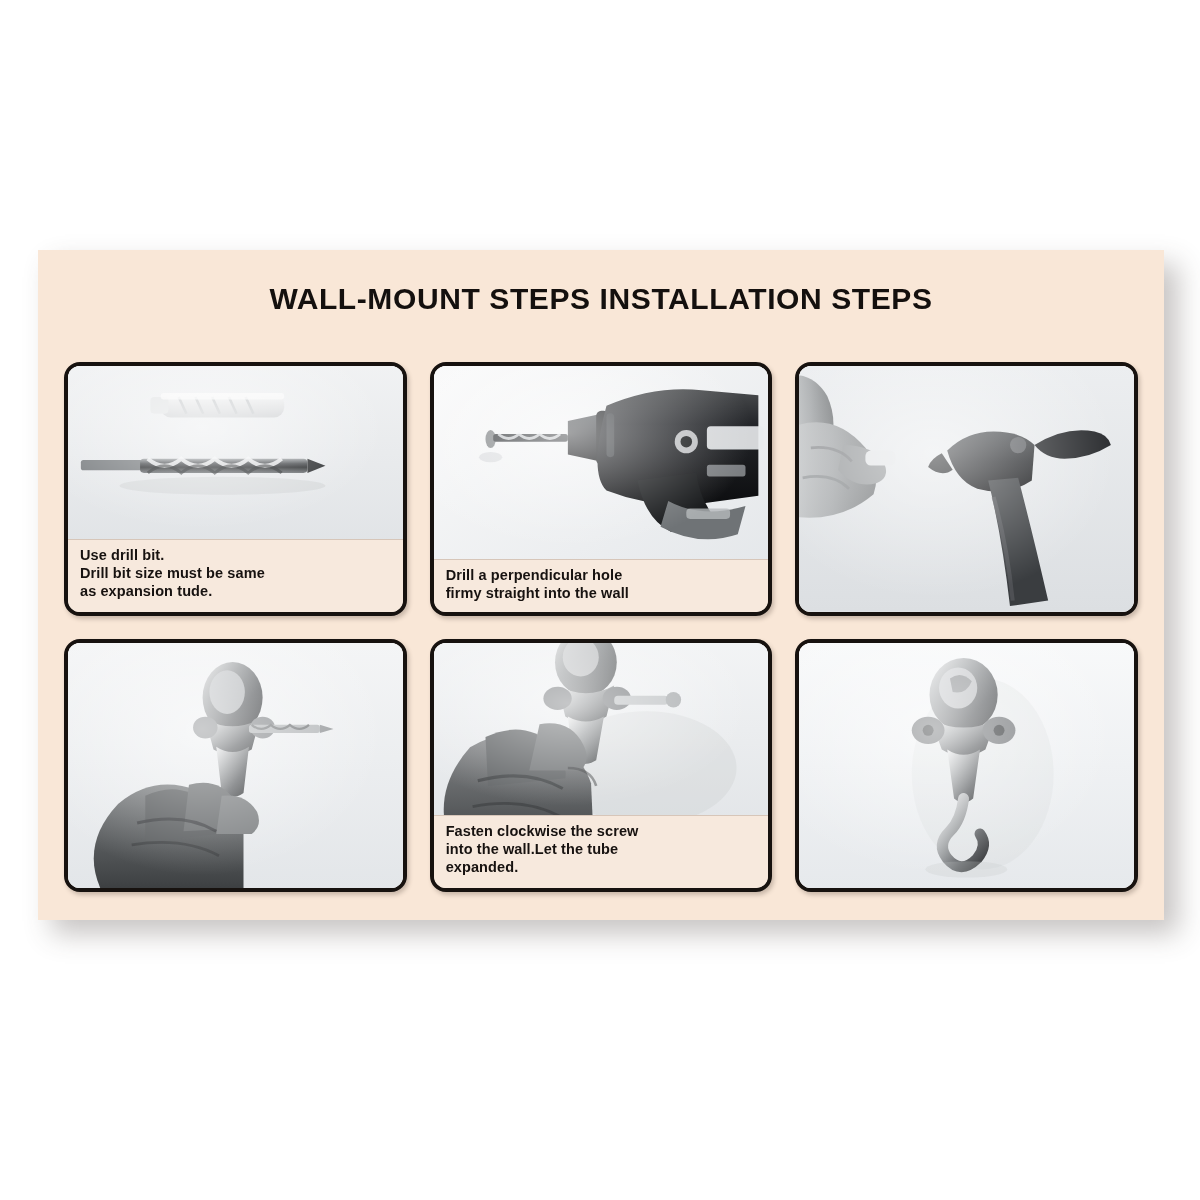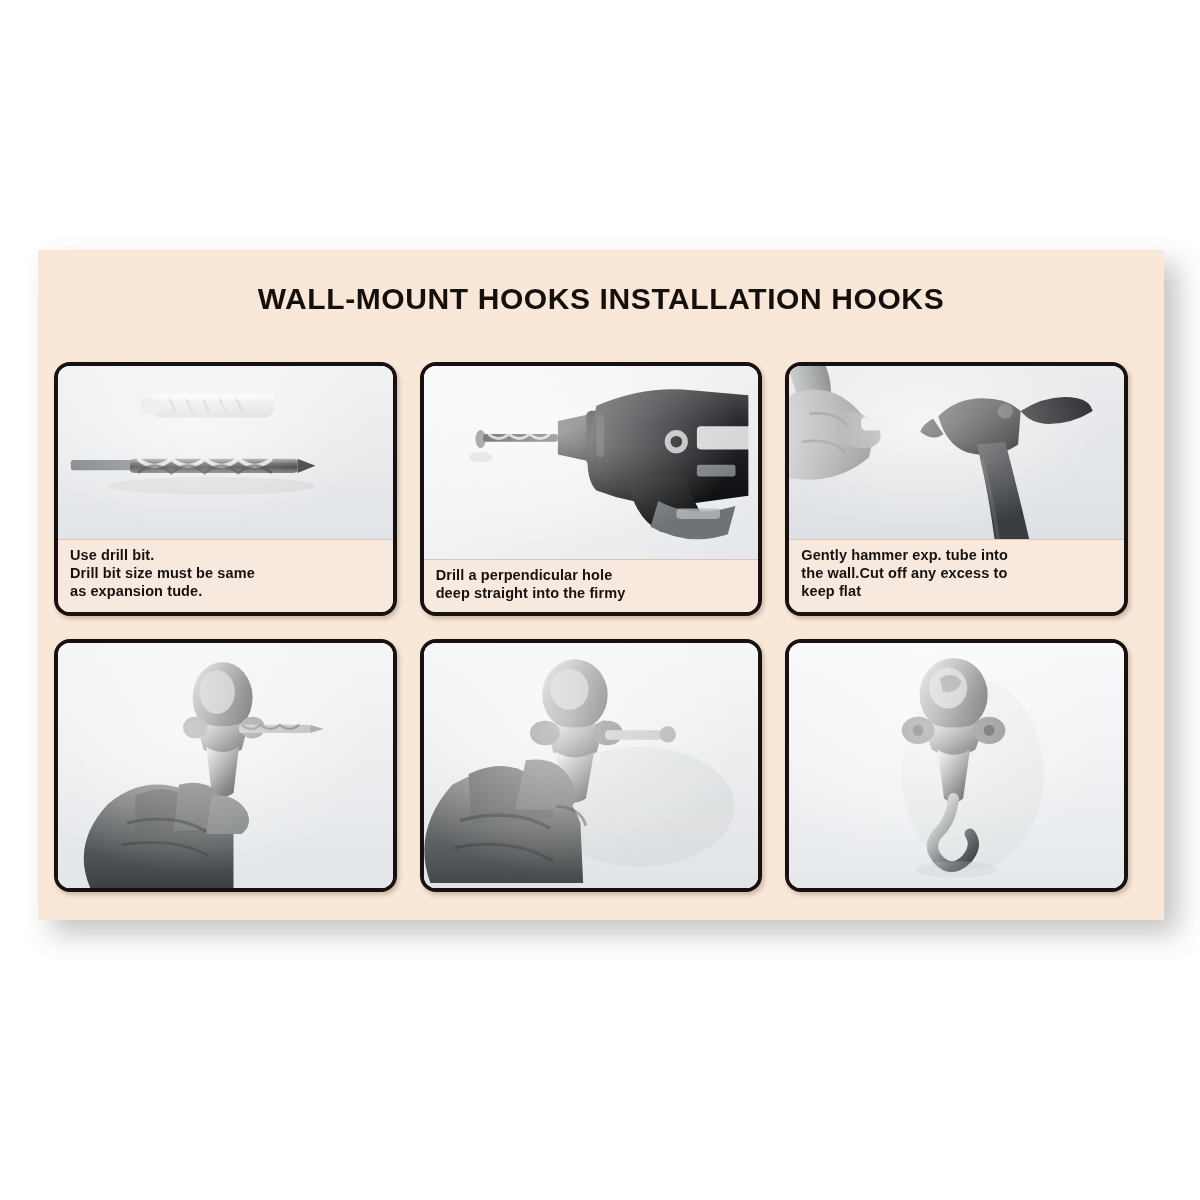--- a/index.html
+++ b/index.html
@@ -21,21 +21,21 @@
     position:absolute;left:0;top:32px;width:100%;
     text-align:center;
     font-size:30px;font-weight:bold;letter-spacing:.6px;
     color:#14100e;
     font-family:"Liberation Sans","DejaVu Sans",sans-serif;
     white-space:nowrap;
   }
 
   
   #grid{
-    position:absolute;left:16px;top:112px;
+    position:absolute;left:26px;top:112px;
     width:1074px;height:530px;
     display:grid;
     grid-template-columns:repeat(3,1fr);
     grid-template-rows:repeat(2,1fr);
     column-gap:50px;row-gap:46px;gap:23px;
   }
 
   .card{
     position:relative;
     background:#f7ece3;
@@ -76,21 +76,21 @@
   
   .ph-svg{position:absolute;inset:0;width:100%;height:100%;display:block;}
 </style>
 </head>
 <body>
 
 <div id="stage">
 
   <div id="poster">
 
-    <div id="poster-title">WALL-MOUNT HOOKS INSTALLATION HOOKS</div>
+    <div id="poster-title">WALL-MOUNT STEPS INSTALLATION STEPS</div>
 
     <div id="grid">
 
       <div class="card">
         <div class="photo">
           <svg class="ph-svg" viewBox="0 0 260 180" preserveAspectRatio="xMidYMid slice">
             <defs>
               <linearGradient id="bgA" x1="0" y1="0" x2="0" y2="1">
                 <stop offset="0" stop-color="#f3f4f5"></stop>
                   <stop offset="1" stop-color="#dfe2e5"></stop>
@@ -170,21 +170,21 @@
 
             <path d="M158 104 q6 30 26 40 l38 -6 q-16 -18 -18 -40 Z" fill="#17191b"></path>
 
             <path d="M176 140 q30 16 60 6 l6 -22 q-34 10 -60 -4 Z" fill="#6f7376"></path>
             <rect x="196" y="126" width="34" height="8" rx="3" fill="#b5b9bc" opacity=".8"></rect>
 
             <rect x="134" y="52" width="6" height="34" rx="3" fill="#3b3e41" opacity=".9"></rect>
           </svg>
         </div>
         <div class="caption">Drill a perpendicular hole
-deep straight into the firmy</div>
+firmy straight into the wall</div>
       </div>
 
       <div class="card">
         <div class="photo">
           <svg class="ph-svg" viewBox="0 0 260 180" preserveAspectRatio="xMidYMid slice">
             <defs>
               <linearGradient id="wallC" x1="0" y1="0" x2="0" y2="1">
                 <stop offset="0" stop-color="#eceef0"></stop>
                   <stop offset="1" stop-color="#dcdfe2"></stop>
               </linearGradient>
@@ -215,23 +215,20 @@
               <path d="M116 62 q14 -14 34 -14 q20 0 30 10 l-2 26 q-18 12 -40 6 q-16 -6 -22 -28 Z" fill="url(#hamC)"></path>
               <path d="M112 64 q-8 4 -10 10 q10 8 18 2 Z" fill="#1a1c1e"></path>
               <path d="M180 58 q22 -14 44 -10 q10 2 12 10 q-16 10 -34 10 q-14 0 -22 -10 Z" fill="#2a2c2f"></path>
               <circle cx="168" cy="58" r="6" fill="#6a6d70" opacity=".8"></circle>
 
               <path d="M146 84 q10 40 16 92 l28 -4 q-12 -52 -22 -90 Z" fill="#3a3d40"></path>
               <path d="M150 96 q10 36 14 76" stroke="#57595c" stroke-width="3" fill="none" opacity=".7"></path>
             </g>
           </svg>
         </div>
-        <div class="caption tall">Gently hammer exp. tube into
-the wall.Cut off any excess to
-keep flat</div>
       </div>
 
       <div class="card">
         <div class="photo">
           <svg class="ph-svg" viewBox="0 0 260 180" preserveAspectRatio="xMidYMid slice">
             <defs>
               <linearGradient id="wallD" x1="0" y1="0" x2="0" y2="1">
                 <stop offset="0" stop-color="#f4f5f6"></stop>
                   <stop offset="1" stop-color="#e3e6e9"></stop>
               </linearGradient>
@@ -309,20 +306,23 @@
             <g>
               <path d="M28 104 q30 -18 62 -6 q24 10 32 34 l2 44 l-112 0 q-14 -38 16 -72 Z" fill="url(#handE)"></path>
               <path d="M40 96 q30 -14 52 6 q12 12 10 26 l-60 6 Z" fill="#646769"></path>
               <path d="M82 86 q24 -4 34 16 q6 12 -2 20 l-40 0 Z" fill="#76797b"></path>
               <path d="M34 130 q38 -10 66 6" stroke="#35383a" stroke-width="2.4" fill="none" opacity=".6"></path>
               <path d="M30 150 q42 -8 72 10" stroke="#35383a" stroke-width="2.2" fill="none" opacity=".5"></path>
               <path d="M104 120 q18 0 22 14" stroke="#35383a" stroke-width="2" fill="none" opacity=".5"></path>
             </g>
           </svg>
         </div>
+        <div class="caption tall">Fasten clockwise the screw
+into the wall.Let the tube
+expanded.</div>
       </div>
 
       <div class="card">
         <div class="photo">
           <svg class="ph-svg" viewBox="0 0 260 180" preserveAspectRatio="xMidYMid slice">
             <defs>
               <linearGradient id="wallF" x1="0" y1="0" x2="0" y2="1">
                 <stop offset="0" stop-color="#f8f9fa"></stop>
                   <stop offset="1" stop-color="#e6e9ec"></stop>
               </linearGradient>

